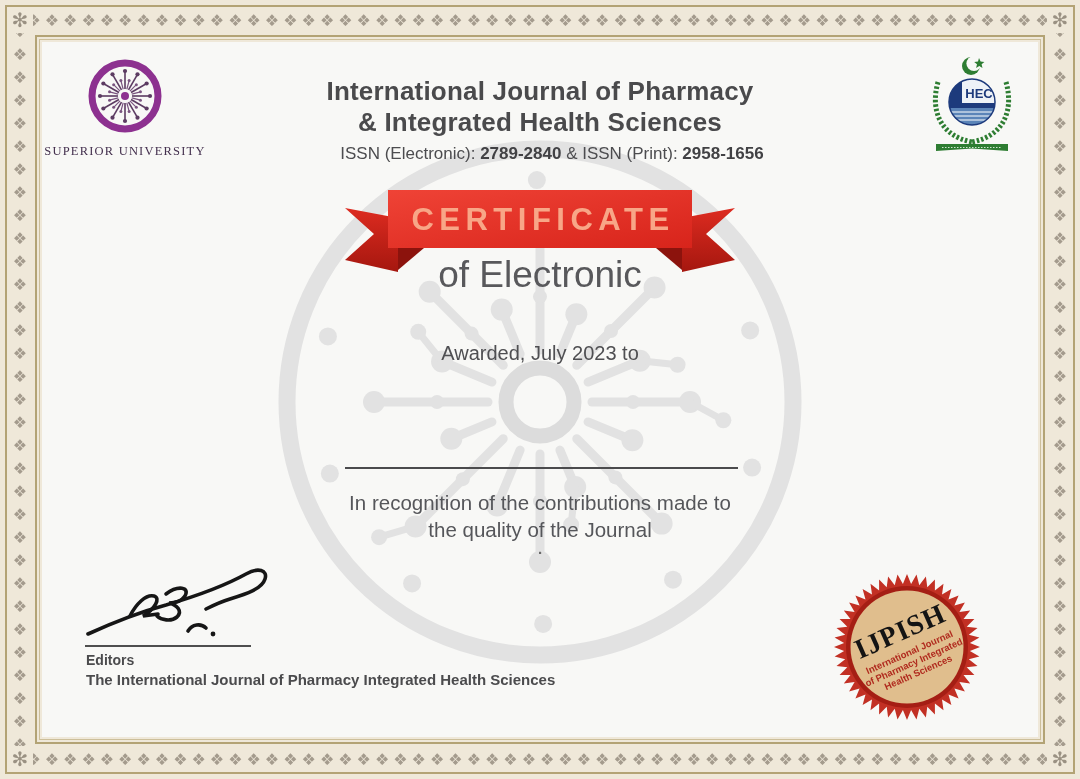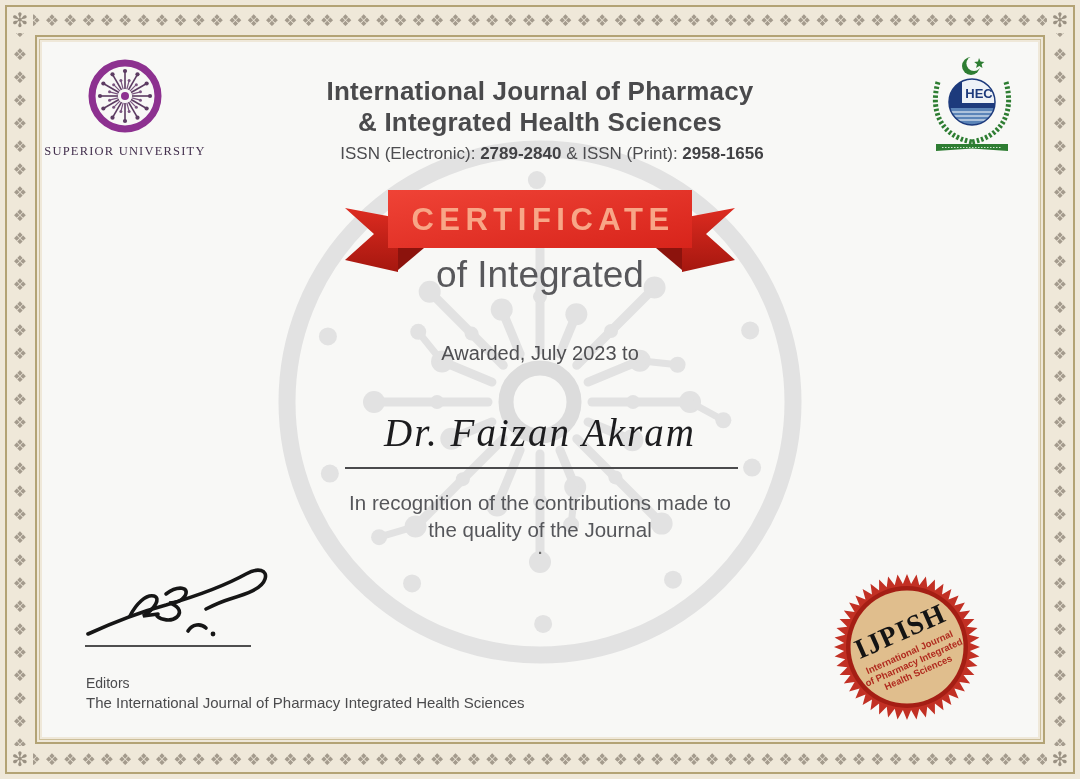--- a/index.html
+++ b/index.html
@@ -37,21 +37,21 @@
   .ribbon-wrap{left:298px;top:146px;width:400px;height:92px;text-align:center;}
   .subtitle{top:212px;font-size:37px;color:#58585b;}
   .awarded{top:300px;font-size:20px;color:#4f4f52;}
   .recipient{top:368px;font-family:"Liberation Serif",serif;font-style:italic;font-size:39px;letter-spacing:2px;color:#1c1c1e;}
   .name-underline{left:303px;top:425px;width:393px;height:2px;background:#4b4b4d;}
   .recognition{top:448px;font-size:20.5px;color:#55565a;line-height:1.3;}
   .period-mark{top:498px;font-size:15px;font-weight:700;color:#6a6a6a;}
 
   .sig-svg{left:28px;top:508px;}
   .sig-line{left:43px;top:603px;width:166px;height:2px;background:#4f4f4f;}
-  .editors-block{left:44px;top:610px;font-weight:400;color:#4b4b4d;margin-top:23px;}
+  .editors-block{left:44px;top:610px;font-weight:700;color:#4b4b4d;}
   .editors-role{font-size:14px;margin-bottom:2px;}
   .editors-line{font-size:15px;line-height:1.35;}
 
   .seal-wrap{left:791px;top:531px;}
 </style>
 </head>
 <body>
 
 <div class="page">
 
@@ -239,23 +239,22 @@
         </defs>
         <polygon points="5,20 58,30 58,84 5,72 34,46" fill="url(#rb-dark)"></polygon>
         <polygon points="395,20 342,30 342,84 395,72 366,46" fill="url(#rb-dark)"></polygon>
         <polygon points="58,60 84,60 58,82" fill="#8c130d"></polygon>
         <polygon points="342,60 316,60 342,82" fill="#8c130d"></polygon>
         <rect x="48" y="2" width="304" height="58" fill="url(#rb-main)"></rect>
         <text x="203" y="42" text-anchor="middle" font-family="Liberation Sans,sans-serif" font-size="31" font-weight="700" letter-spacing="5.5" fill="#f8a687">CERTIFICATE</text>
       </svg>
     </div>
 
-    <div class="abs centered subtitle">of Integrated</div>
+    <div class="abs centered subtitle">of Electronic</div>
     <div class="abs centered awarded">Awarded, July 2023 to</div>
-    <div class="abs centered recipient">Dr. Faizan Akram</div>
     <div class="abs name-underline"></div>
     <div class="abs centered recognition">
       <div>In recognition of the contributions made to</div>
       <div>the quality of the Journal</div>
     </div>
     <div class="abs centered period-mark">.</div>
 
     <svg class="abs sig-svg" width="220" height="96" viewBox="0 0 220 96">
       <g fill="none" stroke="#161616" stroke-width="3.6" stroke-linecap="round">
         <path d="M18,84 C40,74 70,62 96,55 C130,45 158,34 176,24 C188,17 198,20 195,29 C192,39 176,44 160,49 C150,52 142,56 136,59"></path>

